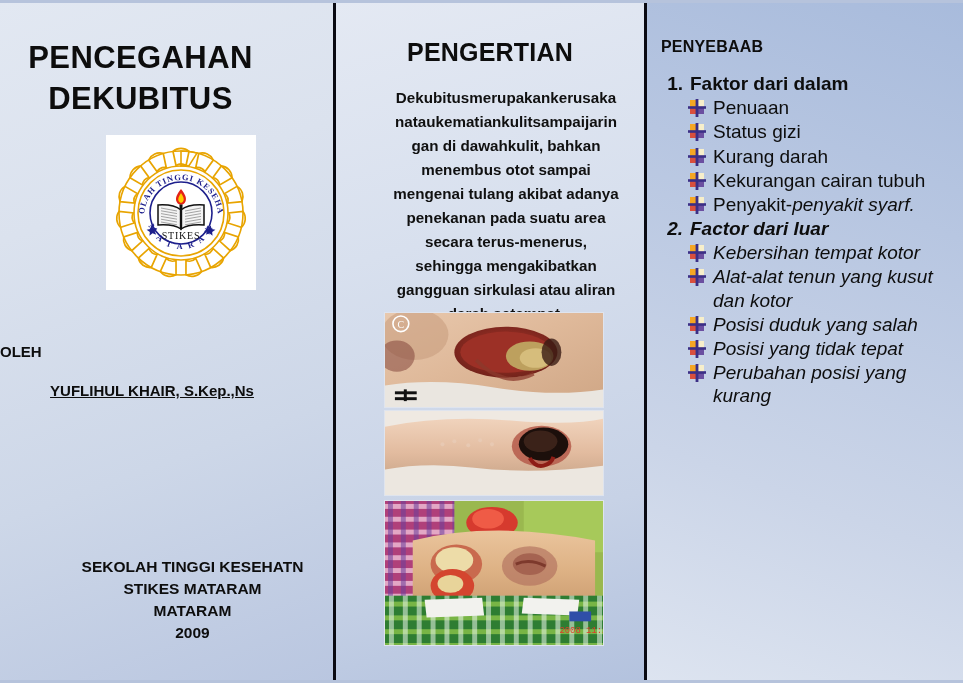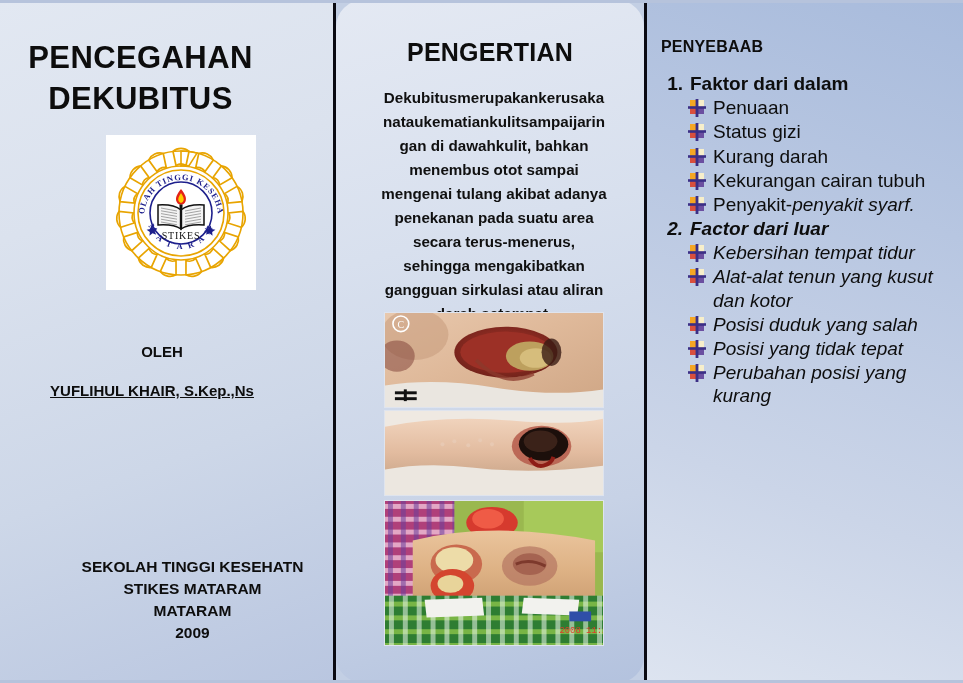--- a/index.html
+++ b/index.html
@@ -28,21 +28,20 @@
   }
   #panel-left {
     left: 0;
     width: 333px;
     background: linear-gradient(160deg, #e2e8f2 0%, #dbe2ee 30%, #cdd7e8 65%, #b9c6e0 100%);
   }
   #panel-middle {
     left: 336px;
     width: 308px;
     background: linear-gradient(165deg, #e4e9f3 0%, #d8e0ee 35%, #c7d2e6 75%, #b3c2de 100%);
-    border-radius: 27px;
   }
   #panel-right {
     left: 647px;
     width: 316px;
     background: linear-gradient(200deg, #a8bbdc 0%, #b7c6e1 30%, #cbd5e8 70%, #dde4f0 100%);
     padding-left: 19px;
   }
   .divider {
     position: absolute;
     top: 0;
@@ -84,21 +83,21 @@
     height: 155px;
     background: #ffffff;
   }
   .logo-box svg { display: block; }
 
   .oleh-block {
     position: absolute;
     top: 343px;
     left: 0;
     width: 324px;
-    text-align: center;
+    text-align: left;
     font-size: 15px;
     font-weight: bold;
     color: #0d0d0d;
   }
   .oleh-name {
     position: absolute;
     top: 382px;
     left: 0;
     width: 304px;
     text-align: center;
@@ -129,21 +128,21 @@
     width: 308px;
     text-align: center;
     font-size: 25px;
     font-weight: bold;
     color: #0d0d0d;
     letter-spacing: 0.2px;
   }
   .mid-body {
     position: absolute;
     top: 86px;
-    left: 12px;
+    left: 24px;
     width: 292px;
     text-align: center;
     font-size: 15.2px;
     font-weight: bold;
     line-height: 1.58;
     color: #101010;
   }
   .photo {
     position: absolute;
     left: 48px;
@@ -534,21 +533,21 @@
         <span class="bullet-icon">
           <svg width="20" height="19" viewBox="0 0 20 19" xmlns="http://www.w3.org/2000/svg" aria-hidden="true">
             <rect x="2" y="1" width="7" height="7" fill="#f5a623"></rect>
               <rect x="9" y="1" width="7" height="7" fill="#f7efcb"></rect>
             <rect x="2" y="8" width="7" height="7" fill="#d94f3d"></rect>
               <rect x="9" y="8" width="7" height="7" fill="#6b4fa0"></rect>
             <rect x="7.6" y="0" width="2.8" height="18" fill="#3b2f86"></rect>
               <rect x="0" y="7.2" width="18" height="2.6" fill="#3b2f86"></rect>
           </svg>
         </span>
-        <span class="sub-text">Kebersihan tempat tidur</span>
+        <span class="sub-text">Kebersihan tempat kotor</span>
       </div>
 
       <div class="sub-item italic">
         <span class="bullet-icon">
           <svg width="20" height="19" viewBox="0 0 20 19" xmlns="http://www.w3.org/2000/svg" aria-hidden="true">
             <rect x="2" y="1" width="7" height="7" fill="#f5a623"></rect>
               <rect x="9" y="1" width="7" height="7" fill="#f7efcb"></rect>
             <rect x="2" y="8" width="7" height="7" fill="#d94f3d"></rect>
               <rect x="9" y="8" width="7" height="7" fill="#6b4fa0"></rect>
             <rect x="7.6" y="0" width="2.8" height="18" fill="#3b2f86"></rect>

